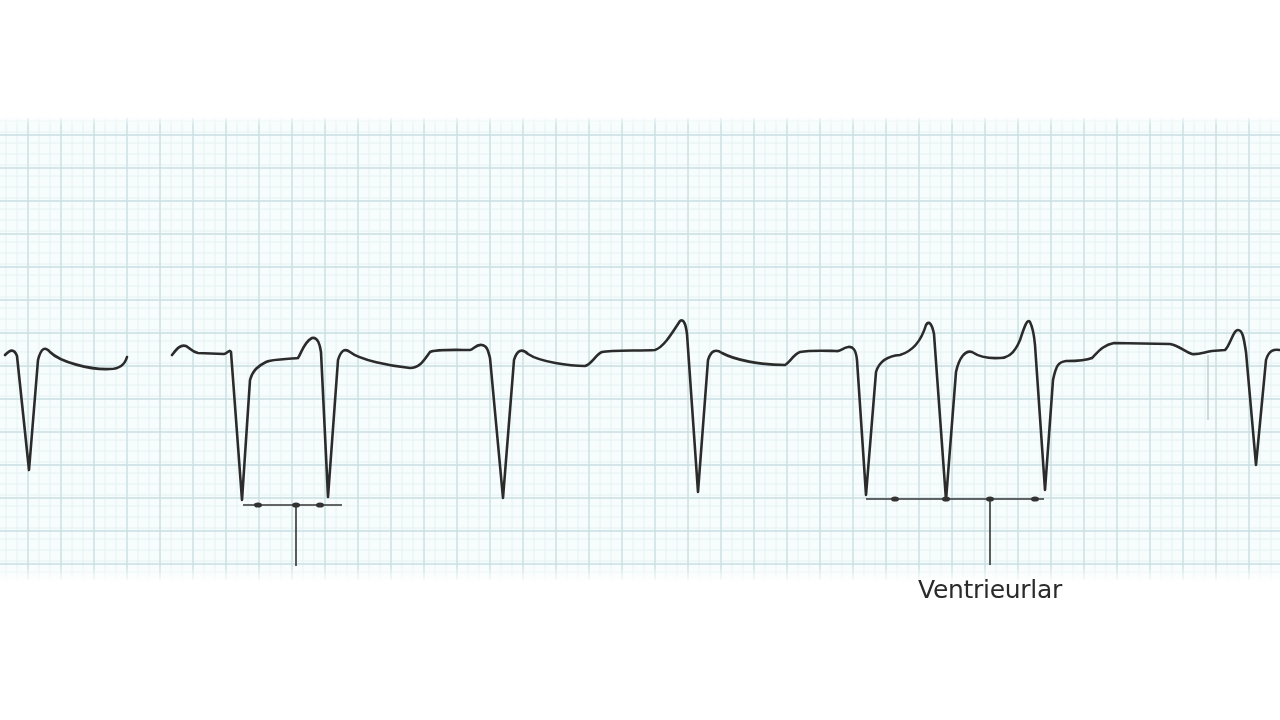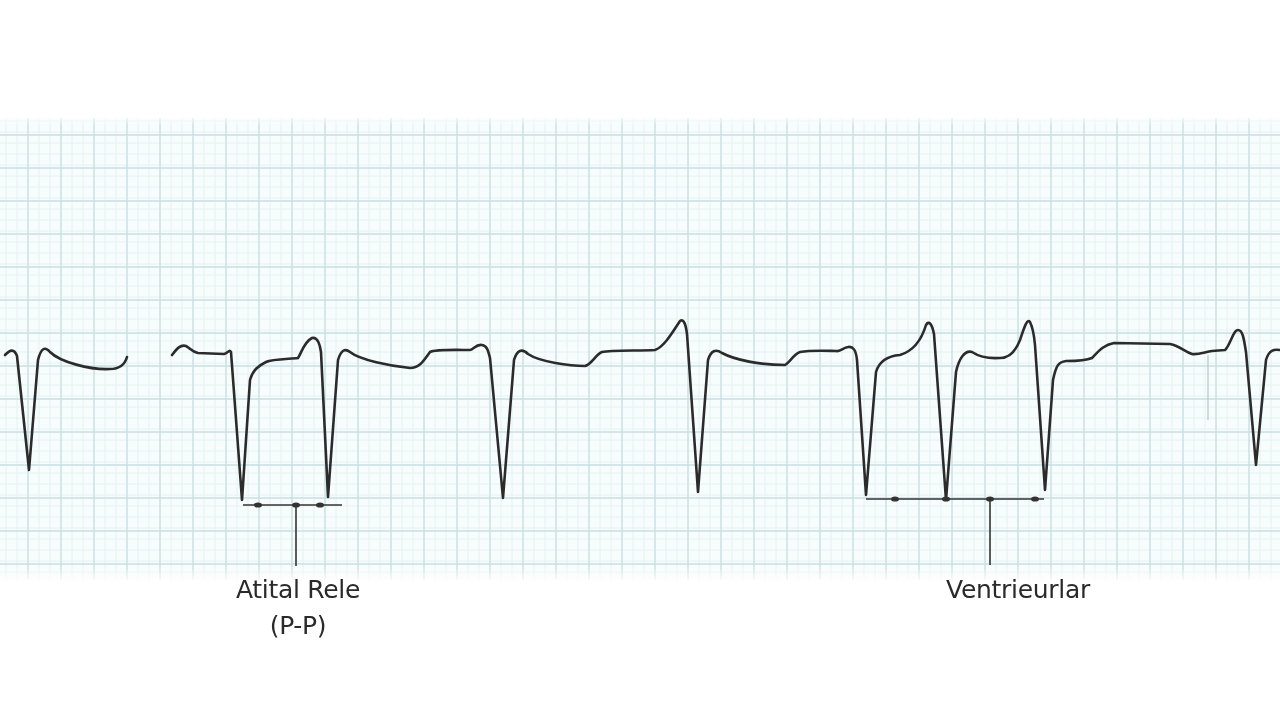--- a/index.html
+++ b/index.html
@@ -25,21 +25,21 @@
       position: absolute;
       text-align: center;
       color: #2a2a2a;
       font-size: 25px;
       line-height: 36px;
       font-family: "DejaVu Sans", sans-serif;
       letter-spacing: -0.3px;
     }
     .label span { display: block; }
     #label-atrial { left: 198px; top: 572px; width: 200px; }
-    #label-ventricular { left: 908px; top: 572px; width: 220px; }
+    #label-ventricular { left: 880px; top: 572px; width: 220px; }
   </style>
 </head>
 <body>
 
 <div id="canvas">
   <svg id="ecg-svg" width="1280" height="720" viewBox="0 0 1280 720">
     <defs>
       <linearGradient id="fadeTop" x1="0" y1="0" x2="0" y2="1">
         <stop offset="0" stop-color="#ffffff" stop-opacity="1"></stop>
         <stop offset="1" stop-color="#ffffff" stop-opacity="0"></stop>
@@ -285,20 +285,16 @@
           <line x1="866" y1="499" x2="1044" y2="499" stroke="#333333" stroke-width="1.6"></line>
           <ellipse cx="895" cy="499" rx="4" ry="2.6" fill="#333333"></ellipse>
           <ellipse cx="946" cy="499" rx="4" ry="2.6" fill="#333333"></ellipse>
           <ellipse cx="990" cy="499" rx="4" ry="2.6" fill="#333333"></ellipse>
           <ellipse cx="1035" cy="499" rx="4" ry="2.6" fill="#333333"></ellipse>
           <line x1="990" y1="499" x2="990" y2="565" stroke="#333333" stroke-width="1.6"></line>
         </g>
       </g>
   </svg>
 
-  <div class="label" id="label-atrial">
-    <span>Atital Rele</span>
-    <span>(P-P)</span>
-  </div>
   <div class="label" id="label-ventricular">
     <span>Ventrieurlar</span>
   </div>
 </div>
 
 </body></html>

